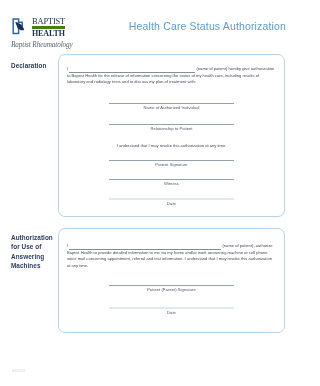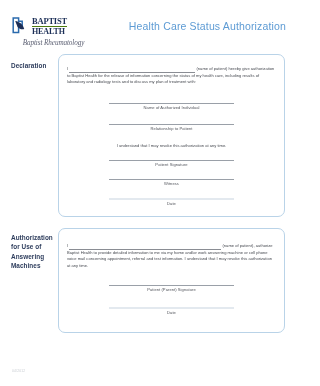--- a/index.html
+++ b/index.html
@@ -46,46 +46,45 @@
     height: 19px;
     flex: 0 0 19px;
     position: relative;
   }
   .logo-words {
     line-height: 1;
     padding-top: 1px;
   }
   .logo-word-1 {
     font-family: "Liberation Serif", serif;
-    font-weight: bold;
+    font-weight: normal;
     font-size: 8.5px;
     letter-spacing: -0.2px;
     color: #1c2f57;
     display: block;
   }
   .logo-word-2 {
     font-family: "Liberation Serif", serif;
     font-weight: bold;
     font-size: 8px;
     letter-spacing: -0.1px;
     color: #1c2f57;
     display: block;
-    border-top: 1px solid #4d7c0f;
+    border-top: 3px solid #4d7c0f;
     margin-top: 0.5px;
     padding-top: 0.5px;
   }
   .logo-sub {
     font-family: "Liberation Serif", serif;
     font-style: italic;
     font-size: 7.2px;
     color: #5b5f72;
     margin-top: 3px;
     letter-spacing: -0.1px;
     white-space: nowrap;
-    text-align: center;
   }
 
   .doc-title {
     position: absolute;
     right: 12px;
     top: 20px;
     font-size: 10.5px;
     color: #5d9bd4;
     letter-spacing: 0.15px;
     white-space: nowrap;

